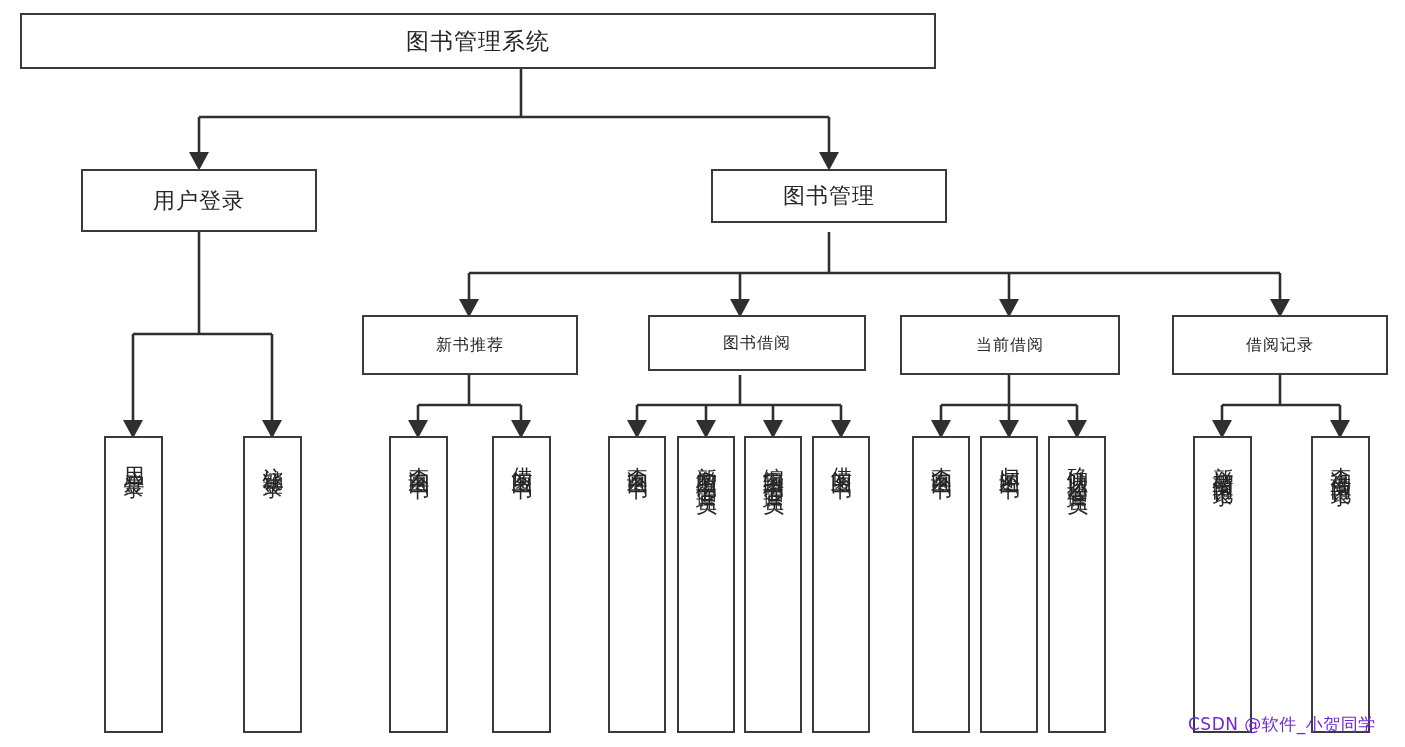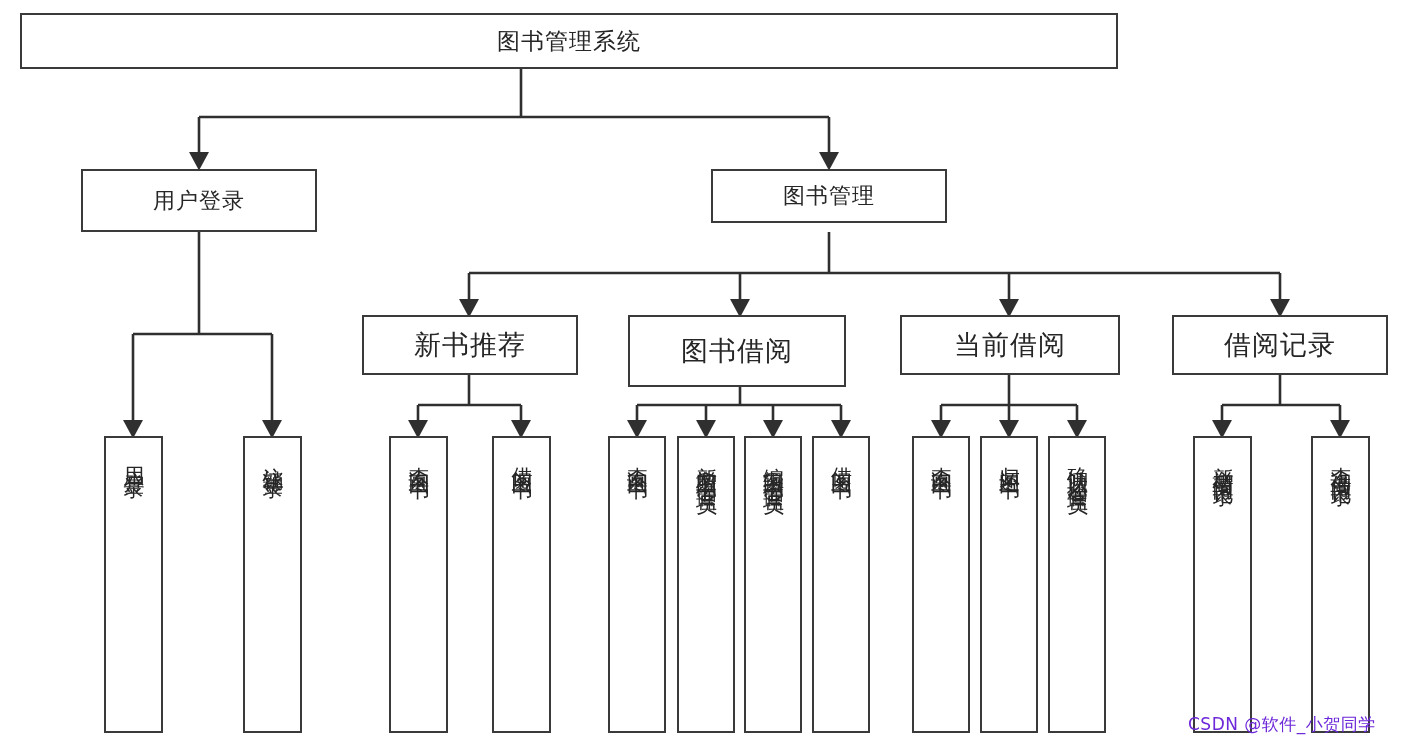--- a/index.html
+++ b/index.html
@@ -26,21 +26,21 @@
   }
   .node .label{
     font-size:22px;
     line-height:1.15;
     letter-spacing:1px;
     white-space:nowrap;
     color:#262626;
   }
   .node.root .label{font-size:23px;}
   .node.level2 .label{font-size:22px;}
-  .node.level3 .label{font-size:27px;}
+  .node.level3 .label{font-size:16px;}
 
   
   .node.leaf{
     align-items:flex-start;
     justify-content:center;
     padding-top:12px;
   }
   .node.leaf .label{
     font-size:21px;
     writing-mode:vertical-rl;
@@ -109,35 +109,35 @@
       <path d="M1009,405 L1009,428" marker-end="url(#arrowhead)"></path>
       <path d="M1077,405 L1077,428" marker-end="url(#arrowhead)"></path>
 
       <path d="M1280,375 L1280,405"></path>
       <path d="M1222,405 L1340,405"></path>
       <path d="M1222,405 L1222,428" marker-end="url(#arrowhead)"></path>
       <path d="M1340,405 L1340,428" marker-end="url(#arrowhead)"></path>
     </g>
   </svg>
 
-  <div class="node root" style="left:20px;top:13px;width:1098px;height:56px;">
+  <div class="node root" style="left:20px;top:13px;width:916px;height:56px;">
     <span class="label">图书管理系统</span>
   </div>
 
   <div class="node level2" style="left:81px;top:169px;width:236px;height:63px;">
     <span class="label">用户登录</span>
   </div>
   <div class="node level2" style="left:711px;top:169px;width:236px;height:54px;">
     <span class="label">图书管理</span>
   </div>
 
   <div class="node level3" style="left:362px;top:315px;width:216px;height:60px;">
     <span class="label">新书推荐</span>
   </div>
-  <div class="node level3" style="left:628px;top:315px;width:218px;height:72px;">
+  <div class="node level3" style="left:648px;top:315px;width:218px;height:56px;">
     <span class="label">图书借阅</span>
   </div>
   <div class="node level3" style="left:1172px;top:315px;width:216px;height:60px;">
     <span class="label">借阅记录</span>
   </div>
   <div class="node level3" style="left:900px;top:315px;width:220px;height:60px;">
     <span class="label">当前借阅</span>
   </div>
 
   <div class="node leaf" style="left:104px;top:436px;width:59px;height:297px;">

